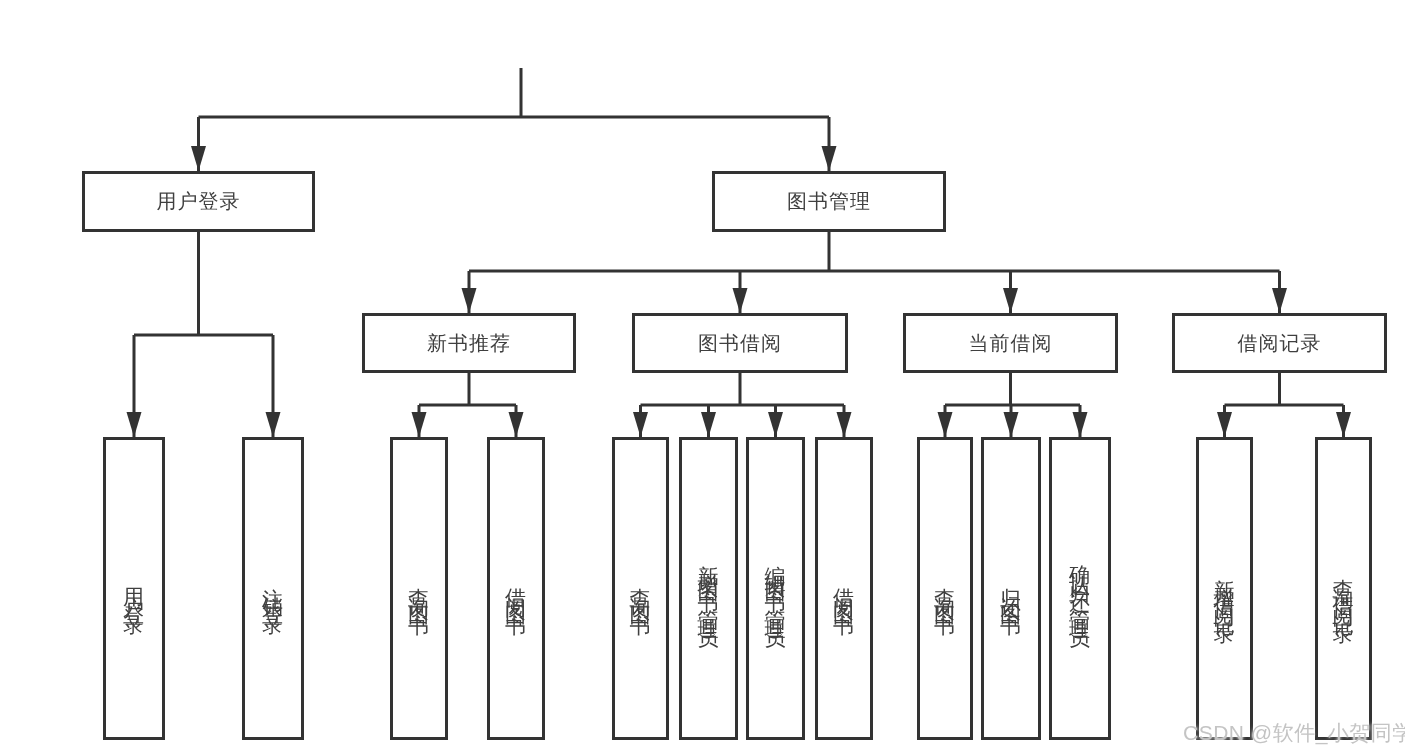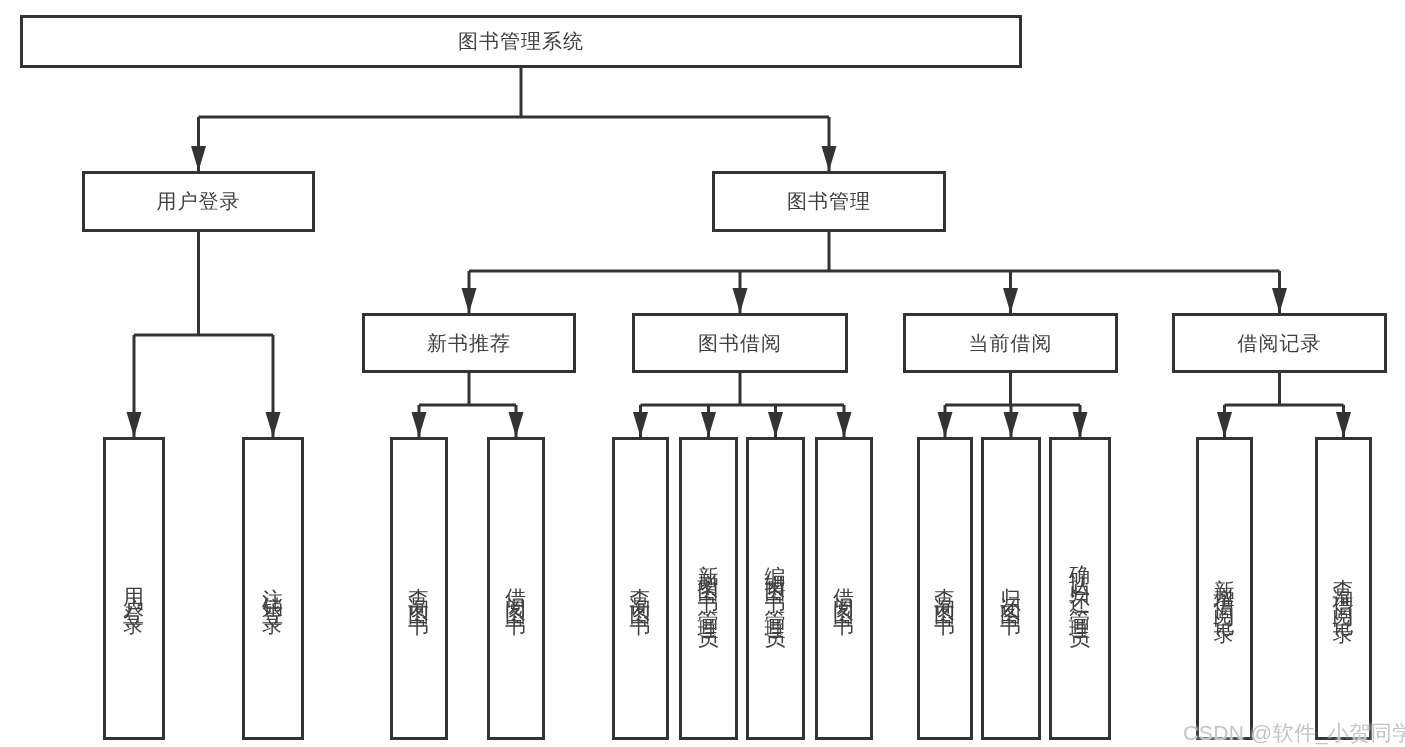--- a/index.html
+++ b/index.html
@@ -72,21 +72,20 @@
         <polygon points="768,412 783,412 775.5,437"></polygon>
         <polygon points="836.5,412 851.5,412 844,437"></polygon>
         <polygon points="937.5,412 952.5,412 945,437"></polygon>
         <polygon points="1003.5,412 1018.5,412 1011,437"></polygon>
         <polygon points="1072.5,412 1087.5,412 1080,437"></polygon>
         <polygon points="1217,412 1232,412 1224.5,437"></polygon>
         <polygon points="1336,412 1351,412 1343.5,437"></polygon>
       </g>
   </svg>
 
-  <div class="box h" style="left:20px; top:15px; width:1002px; height:53px;">图书管理系统</div>
 
   <div class="box h" style="left:82px; top:171px; width:233px; height:61px;">用户登录</div>
   <div class="box h" style="left:362px; top:313px; width:214px; height:60px;">新书推荐</div>
 
   <div class="box h" style="left:712px; top:171px; width:234px; height:61px;">图书管理</div>
   <div class="box h" style="left:632px; top:313px; width:216px; height:60px;">图书借阅</div>
   <div class="box h" style="left:903px; top:313px; width:215px; height:60px;">当前借阅</div>
   <div class="box h" style="left:1172px; top:313px; width:215px; height:60px;">借阅记录</div>
 
   <div class="box v" style="left:103px; width:62px;">用户登录</div>

